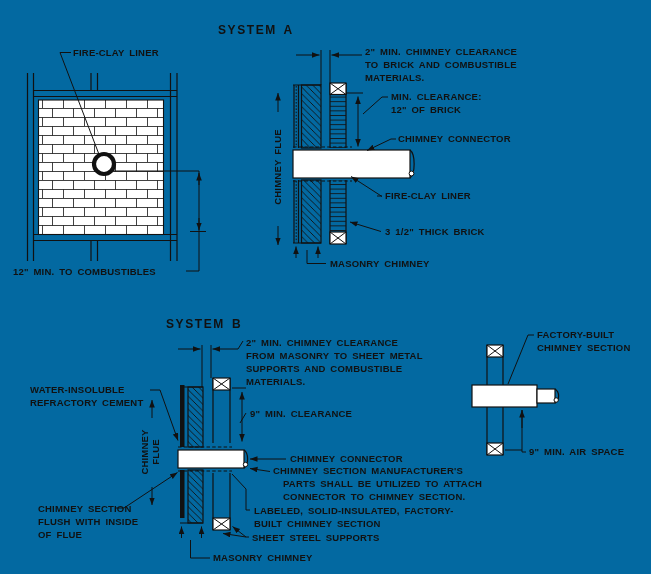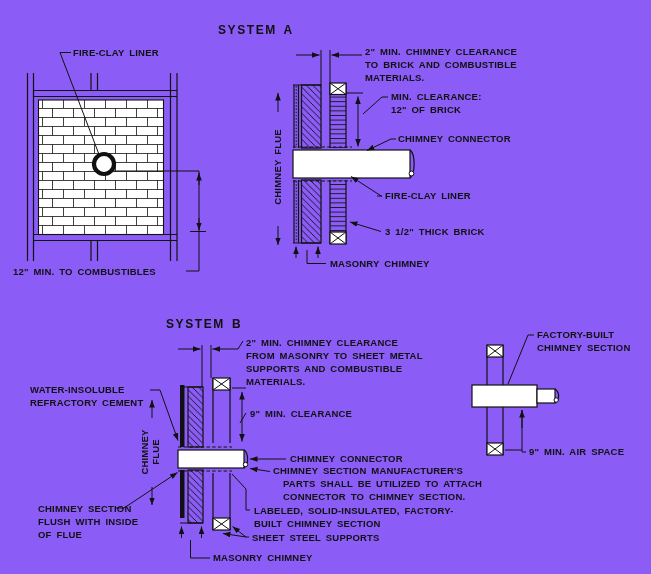--- a/index.html
+++ b/index.html
@@ -1,16 +1,16 @@
 <!DOCTYPE html>
 <html><head>
 <meta charset="utf-8">
 <style>
   html,body{margin:0;padding:0;background:#fff;}
-  .page{width:651px;height:574px;background:#8b5cf6;position:relative;overflow:hidden;}
+  .page{width:651px;height:574px;background:#0369a1;position:relative;overflow:hidden;}
   svg{display:block;}
   svg text{
     font-family:"Liberation Sans",sans-serif;
     font-weight:bold;
     font-size:9.5px;
     letter-spacing:0.2px;
     word-spacing:2px;
     fill:#111;
   }
   svg text.title{font-size:12px;letter-spacing:1.6px;}

